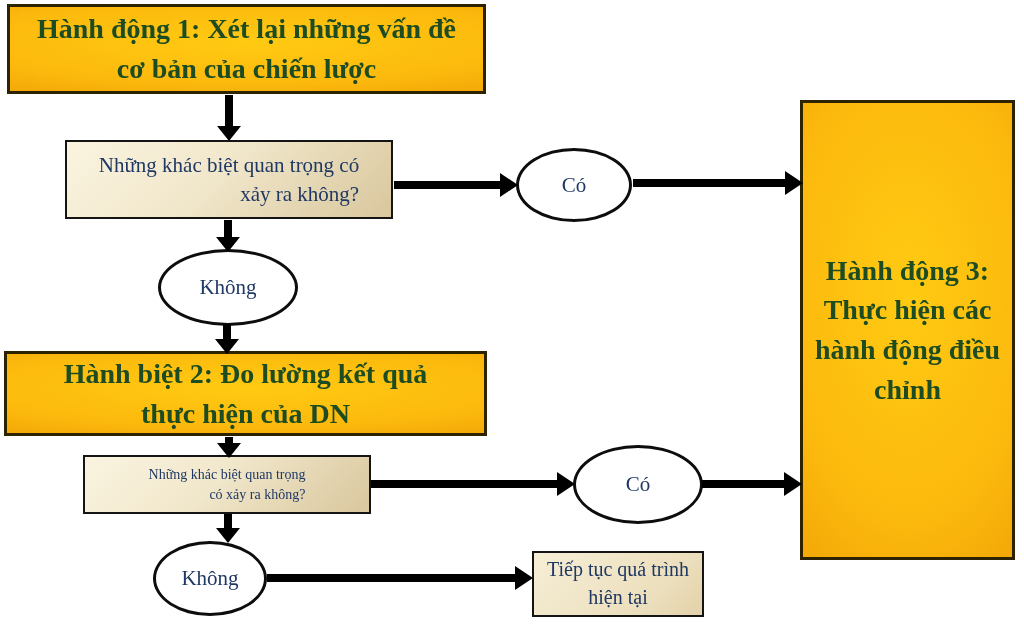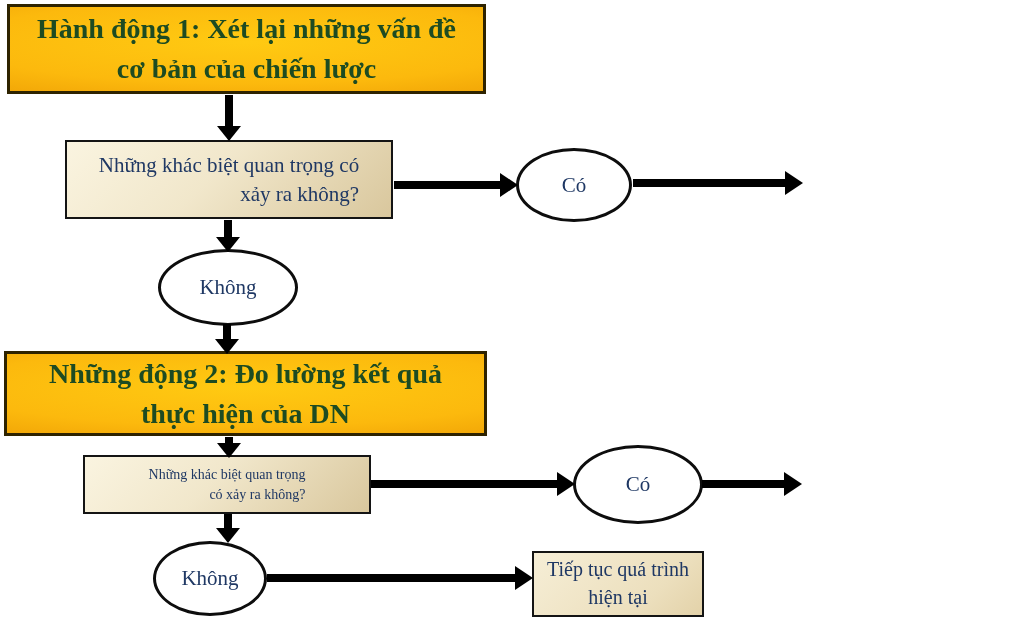--- a/index.html
+++ b/index.html
@@ -131,21 +131,21 @@
 
   <div class="node ellipse n-yes1">
     <div class="label">Có</div>
   </div>
 
   <div class="node ellipse n-no1">
     <div class="label">Không</div>
   </div>
 
   <div class="node action-box n-action2">
-    <div class="label">Những động 2: Đo lường kết quả
+    <div class="label">Hành biệt 2: Đo lường kết quả
 thực hiện của DN</div>
   </div>
 
   <div class="node question-box n-question2">
     <div class="label">Những khác biệt quan trọng
 có xảy ra không?</div>
   </div>
 
   <div class="node ellipse n-yes2">
     <div class="label">Có</div>
@@ -153,20 +153,26 @@
 
   <div class="node ellipse n-no2">
     <div class="label">Không</div>
   </div>
 
   <div class="node plain-box n-continue">
     <div class="label">Tiếp tục quá trình
 hiện tại</div>
   </div>
 
+  <div class="node action-box n-action3">
+    <div class="label">Hành động 3:
+Thực hiện các
+hành động điều
+chỉnh</div>
+  </div>
 
   <div class="arrow arrow-down a1">
     <div class="shaft"></div>
     <div class="head"></div>
   </div>
 
   <div class="arrow arrow-right a2">
     <div class="shaft"></div>
     <div class="head"></div>
   </div>

